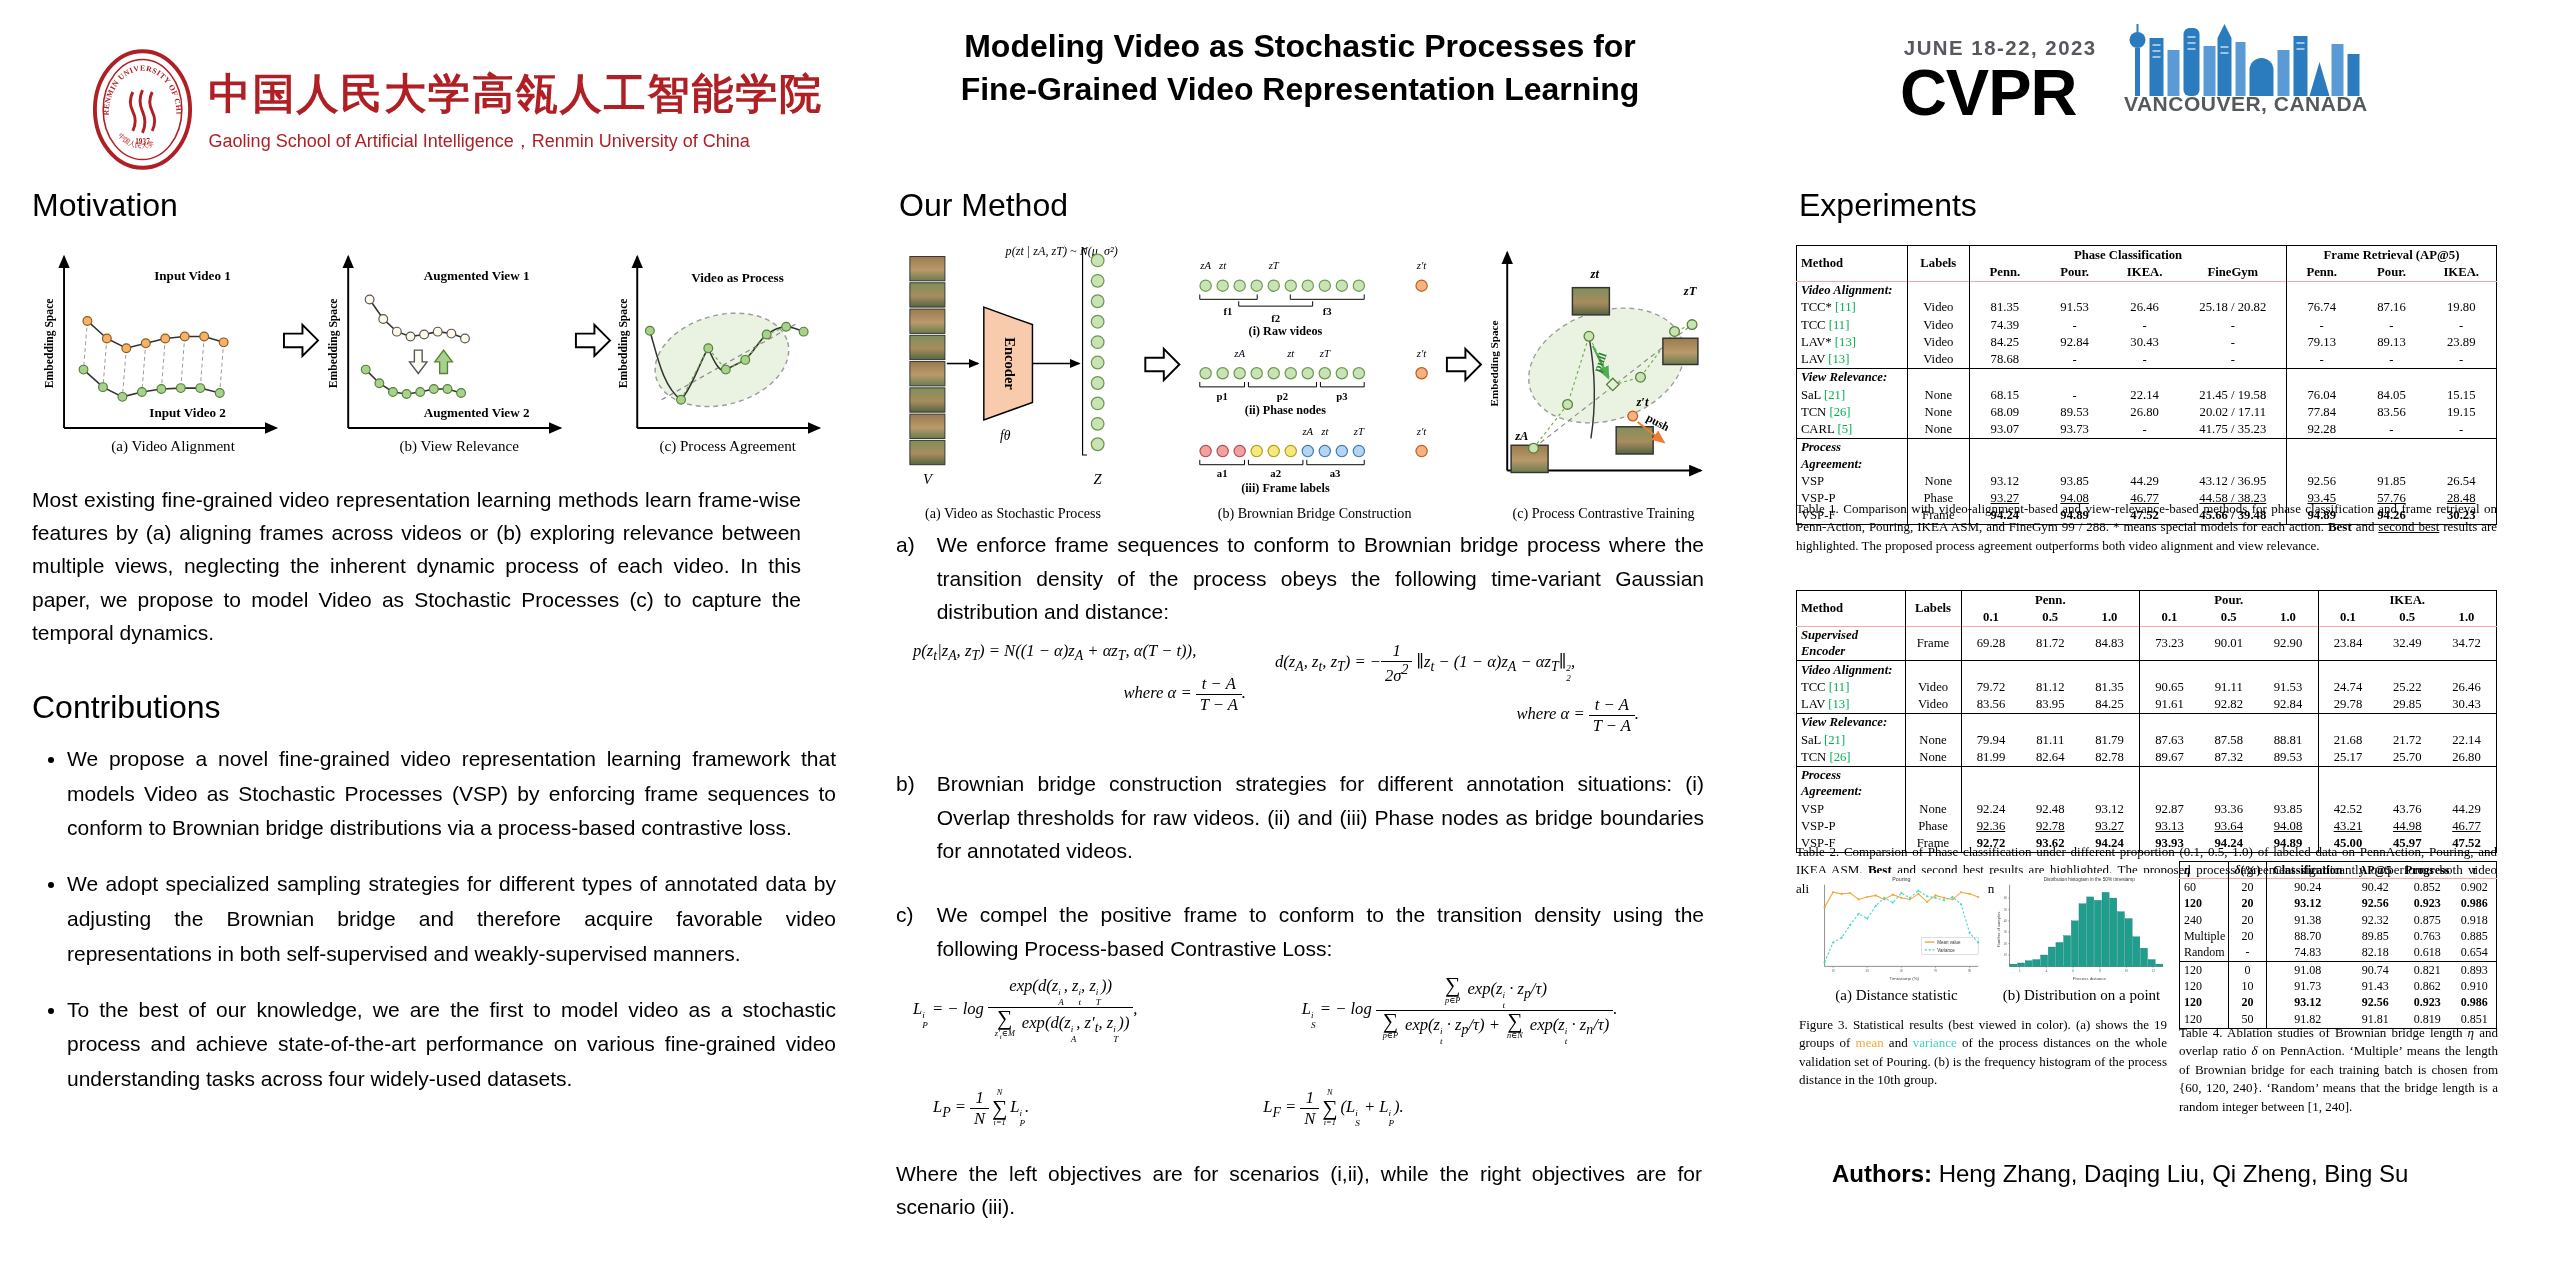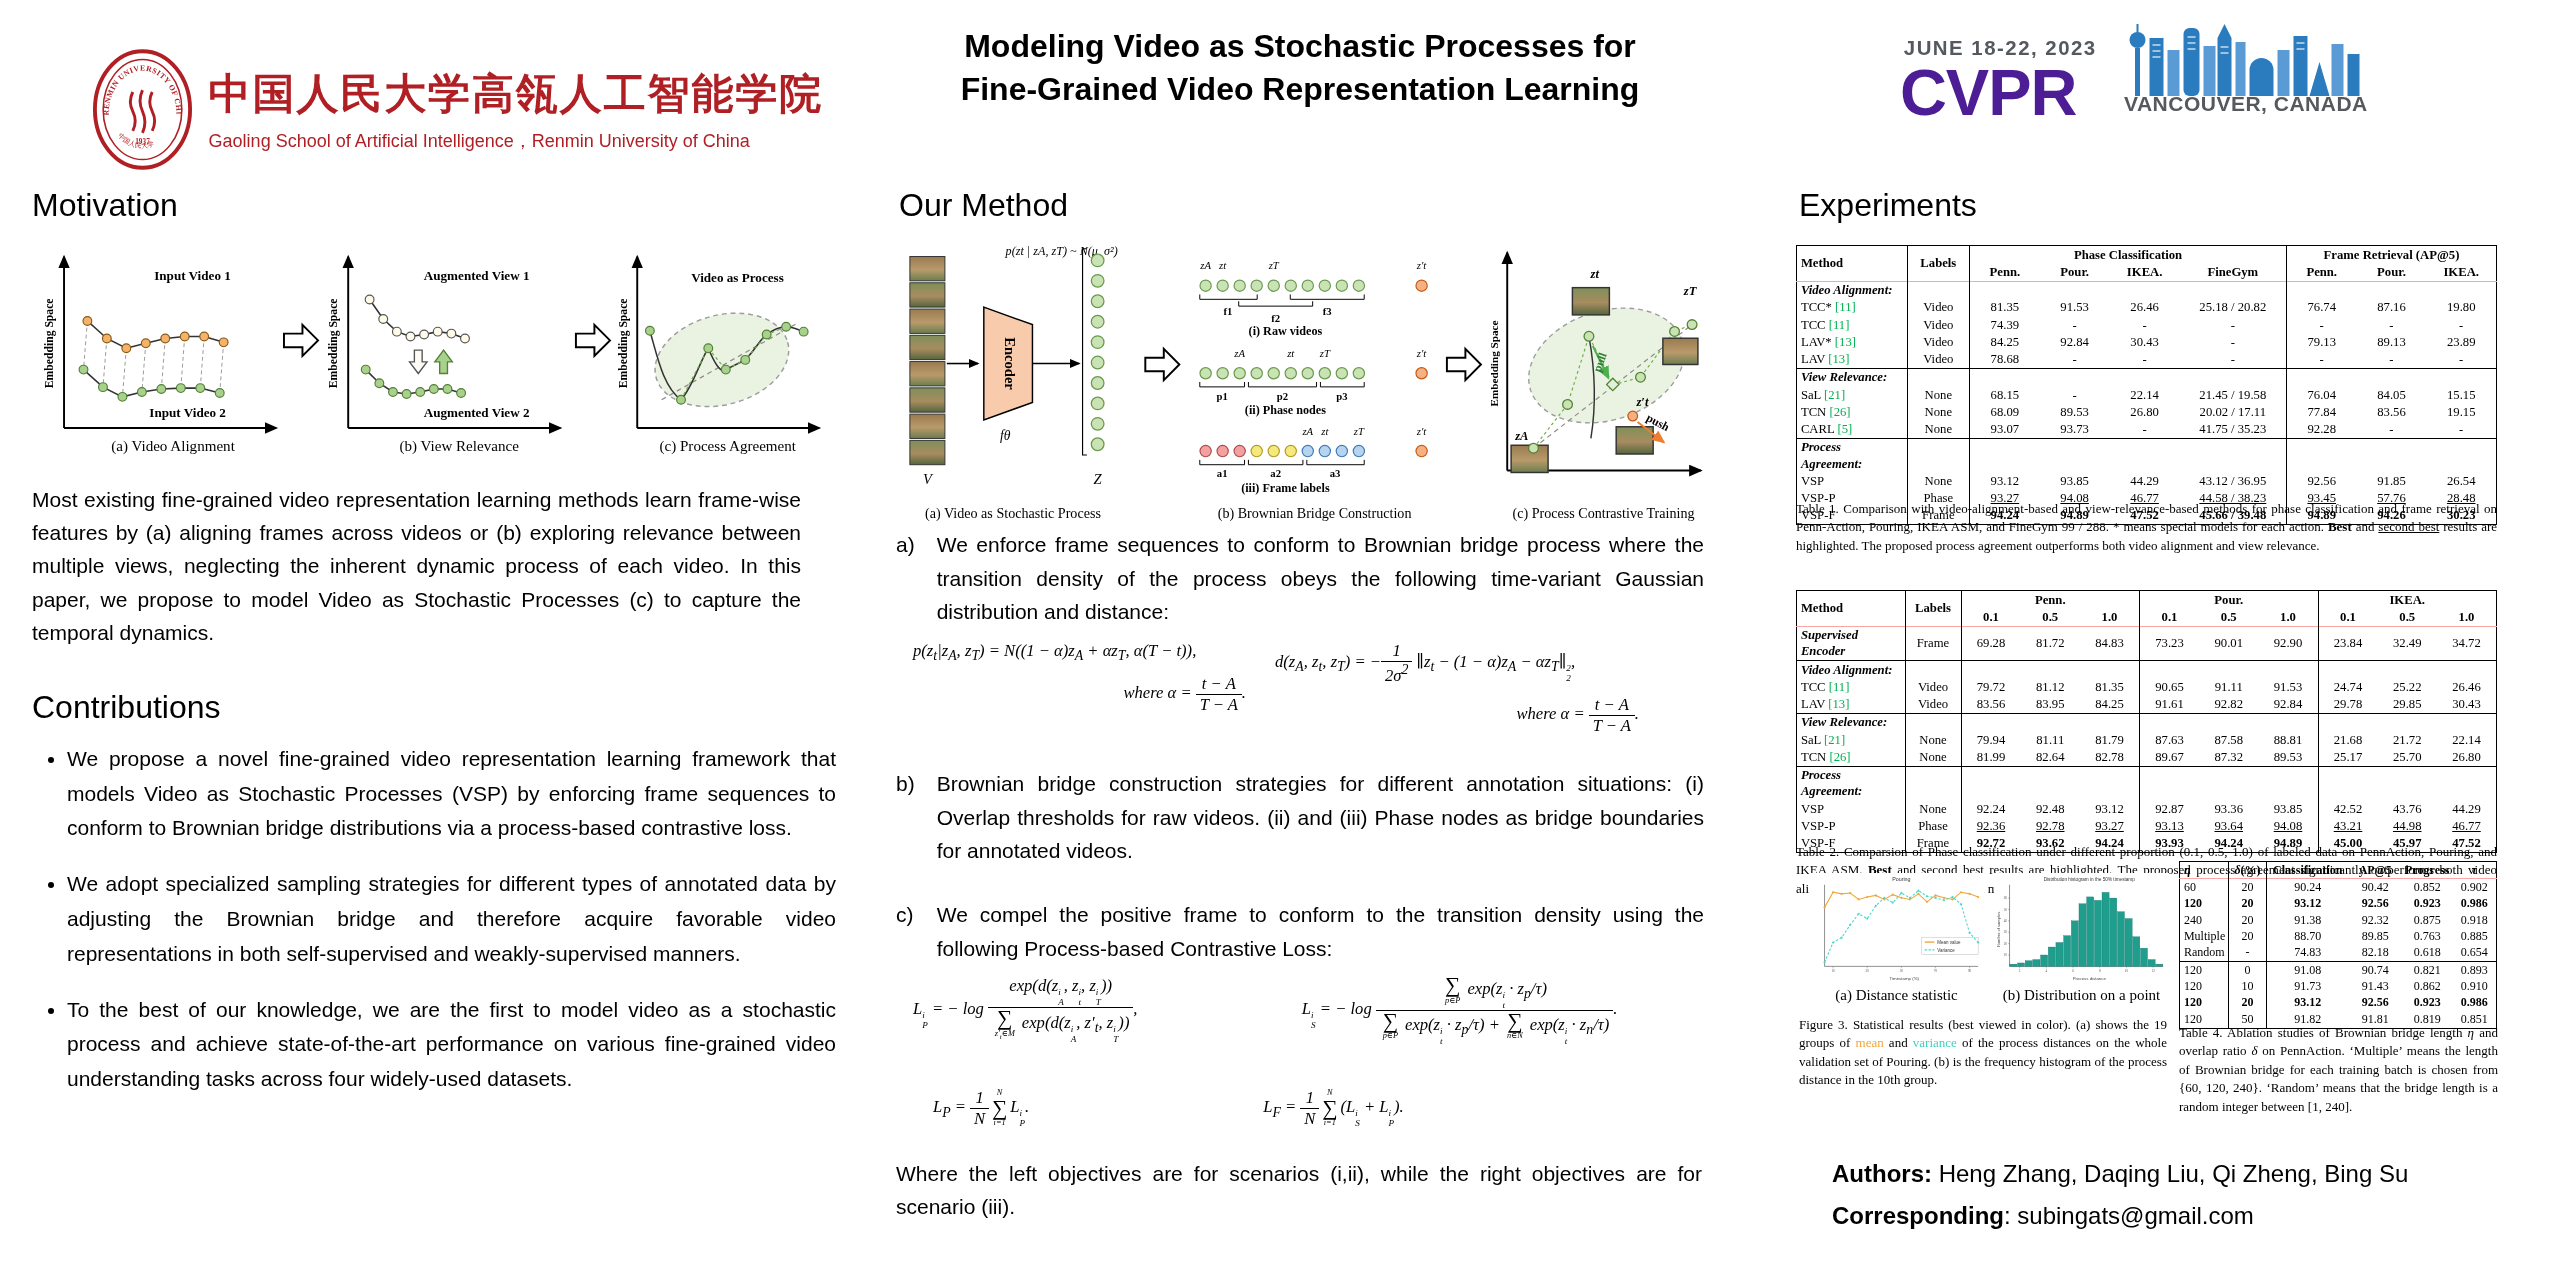--- a/index.html
+++ b/index.html
@@ -30,21 +30,21 @@
   .frac{display:inline-flex;flex-direction:column;text-align:center;vertical-align:middle;line-height:1.2;}
   .frac>span:first-child{border-bottom:1px solid #000;padding:0 3.9px;}
   .frac>span:last-child{padding:0 3.9px;}
   .supsub{display:inline-flex;flex-direction:column;align-items:flex-start;font-size:0.55em;line-height:1.1;vertical-align:-0.45em;}
   .sum{display:inline-flex;flex-direction:column;align-items:center;line-height:1;vertical-align:middle;margin:0 2.9px;}
   .sum .sg{font-size:1.3em;font-style:normal;}
   .sum .lim{font-size:0.5em;}
   
   .cvpr{position:absolute;left:1898px;top:15.6px;width:506px;height:107px;}
   .cvpr .date{position:absolute;left:5.8px;top:21.4px;font-size:20.4px;font-weight:bold;color:#55595e;letter-spacing:1.5px;}
-  .cvpr .name{position:absolute;left:1.9px;top:39px;font-size:65px;font-weight:bold;color:#4c1d95;letter-spacing:-1px;}
+  .cvpr .name{position:absolute;left:1.9px;top:39px;font-size:65px;font-weight:bold;color:#000000;letter-spacing:-1px;}
   .cvpr .city{position:absolute;left:226px;top:76px;font-size:21px;font-weight:bold;color:#55595e;letter-spacing:0.5px;}
   .cvpr svg{position:absolute;left:222px;top:0px;}
   
   .ptable{position:absolute;border-collapse:collapse;font-family:"Liberation Serif","DejaVu Serif",serif;
           border:1px solid #000;border-top:1.6px solid #000;border-bottom:1.6px solid #000;}
   .ptable th,.ptable td{padding:0.5px 2.9px;text-align:center;line-height:1.28;font-size:12.7px;}
   .ptable thead{border-bottom:1px solid #fca5a5;}
   .ptable th{font-weight:bold;}
   .ptable td.first,.ptable th.first{text-align:left;padding-left:3.9px;}
   .ptable td.vsep,.ptable th.vsep{border-left:1px solid #000;}
@@ -1126,15 +1126,14 @@
         <td>0.819</td>
         <td>0.851</td>
       </tr>
     </tbody>
 </table>
 
 <p class="tcap" style="left:2179px;top:1024px;width:319px;">Table 4. Ablation studies of Brownian bridge length <i>η</i> and overlap ratio <i>δ</i> on PennAction. ‘Multiple’ means the length of Brownian bridge for each training batch is chosen from {60, 120, 240}. ‘Random’ means that the bridge length is a random integer between [1, 240].</p>
 
 <div class="authors" style="left:1832px;top:1153px;">
   <div><b>Authors:</b><span> Heng Zhang, Daqing Liu, Qi Zheng, Bing Su</span></div>
-  <div><b>Corresponding</b><span>: subingats@gmail.com</span></div>
 </div>
 
 
 </body></html>

